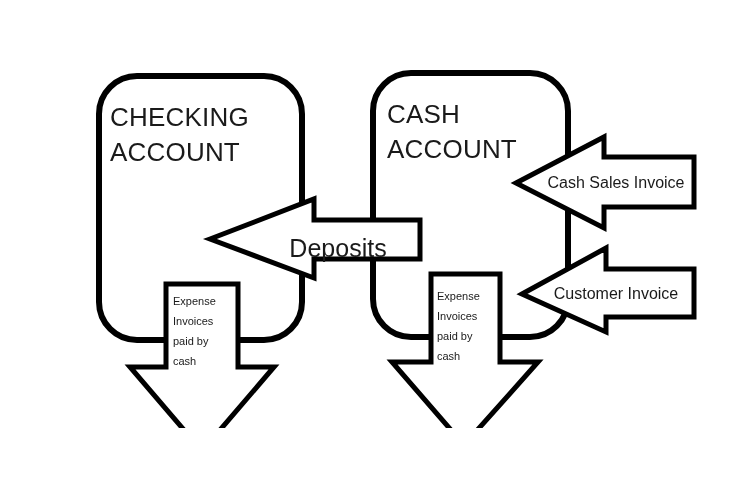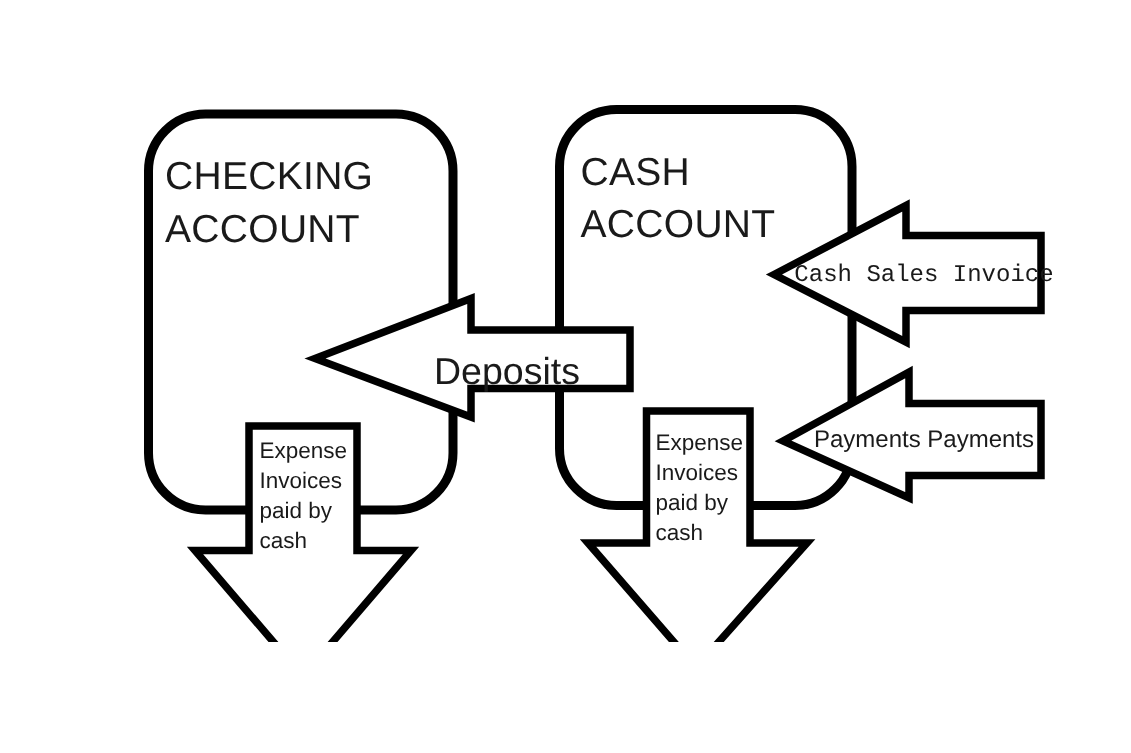--- a/index.html
+++ b/index.html
@@ -20,26 +20,26 @@
   }
   .stage svg{position:absolute;left:0;top:0;}
   .shape{fill:var(--shape-fill);stroke:var(--stroke);}
   .box-shape{stroke-width:6px;}
   .arrow-shape{stroke-width:5px;stroke-linejoin:miter;}
   .label{position:absolute;white-space:nowrap;}
   .box-label{font-size:26px;line-height:35px;letter-spacing:0.2px;}
   .box-label .line{display:block;}
   .deposits-label{font-size:25px;line-height:30px;text-align:center;}
   .flow-label{font-size:16px;line-height:22px;text-align:center;}
-  .expense-label{font-size:15px;line-height:20px;}
+  .expense-label{font-size:11px;line-height:20px;}
   .expense-label .line{display:block;}
   #lbl-checking{left:110px;top:100px;}
   #lbl-cash{left:387px;top:97px;}
   #lbl-deposits{left:250px;top:221px;width:176px;margin-top:12px;}
-  #lbl-cash-sales{left:528px;top:172px;width:176px;font-family:Liberation Mono, monospace;}
+  #lbl-cash-sales{left:528px;top:172px;width:176px;}
   #lbl-customer-payments{left:528px;top:283px;width:176px;}
   #lbl-expense-check{left:173px;top:291px;}
   #lbl-expense-cash{left:437px;top:286px;}
 </style>
 </head>
 <body>
 
 <div class="stage">
 
   <svg width="754" height="502" viewBox="0 0 754 502">
@@ -62,21 +62,21 @@
   </div>
   <div class="label box-label" id="lbl-cash">
     <span class="line">CASH</span>
     <span class="line">ACCOUNT</span>
   </div>
 
   <div class="label deposits-label" id="lbl-deposits">Deposits</div>
 
   <div class="label flow-label" id="lbl-cash-sales">Cash Sales Invoice</div>
 
-  <div class="label flow-label" id="lbl-customer-payments">Payments Payments</div>
+  <div class="label flow-label" id="lbl-customer-payments">Customer Invoice</div>
 
   <div class="label expense-label" id="lbl-expense-check">
     <span class="line">Expense</span>
     <span class="line">Invoices</span>
     <span class="line">paid by</span>
     <span class="line">cash</span>
   </div>
 
   <div class="label expense-label" id="lbl-expense-cash">
     <span class="line">Expense</span>

